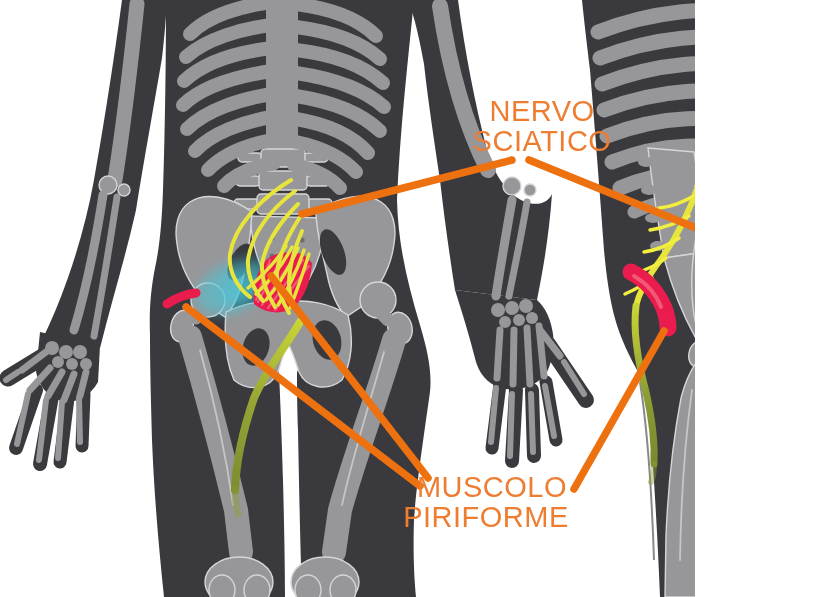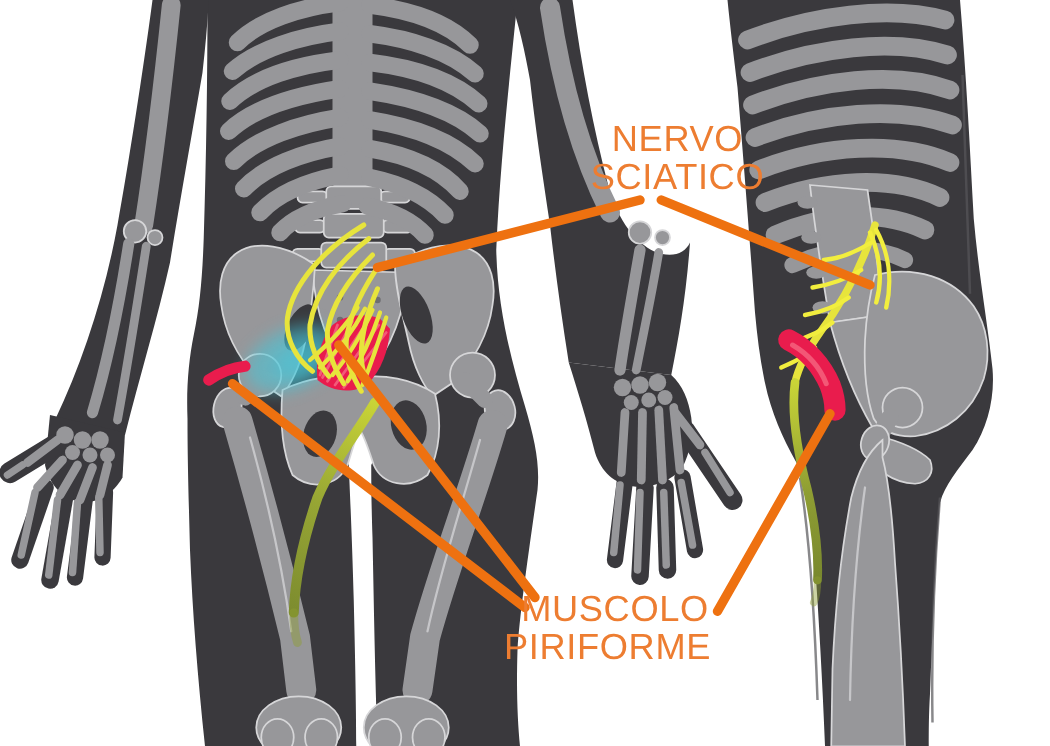--- a/index.html
+++ b/index.html
@@ -1,16 +1,16 @@
 <!DOCTYPE html>
 <html style="--background: #ffffff; --body-dark: #3a393d; --body-contour: #57565a; --bone-gray: #97979a; --bone-edge: #d6d6d8; --bone-shadow: #6e6e71; --nerve-yellow: #e7e43c; --nerve-bright-yellow: #f2ee3e; --nerve-olive: #8f9e33; --muscle-red: #e91c4d; --muscle-streak: #f4617e; --highlight-cyan: #46c8da; --label-orange: #ed7d31; --leader-orange: #ee7110;"><head>
 <meta charset="utf-8">
 <style>
   html,body{margin:0;padding:0;background:#fff;}
-  .stage{position:relative;width:840px;height:597px;background:var(--background,#fff);overflow:hidden;
+  .stage{position:relative;width:695px;height:597px;background:var(--background,#fff);overflow:hidden;
          font-family:"Liberation Sans", sans-serif;}
   svg{display:block;}
   .dark-f{fill:var(--body-dark);}
   .dark-s{stroke:var(--body-dark);fill:none;stroke-linecap:round;}
   .bone-f{fill:var(--bone-gray);}
   .bone-s{stroke:var(--bone-gray);fill:none;stroke-linecap:round;}
   .edge{stroke:var(--bone-edge);fill:none;stroke-linecap:round;}
   .bone-f.outl{stroke:var(--bone-edge);stroke-width:1.4;}
   .nY{stroke:var(--nerve-yellow);fill:none;stroke-linecap:round;}
   .nO{stroke:var(--nerve-olive);fill:none;stroke-linecap:round;}

